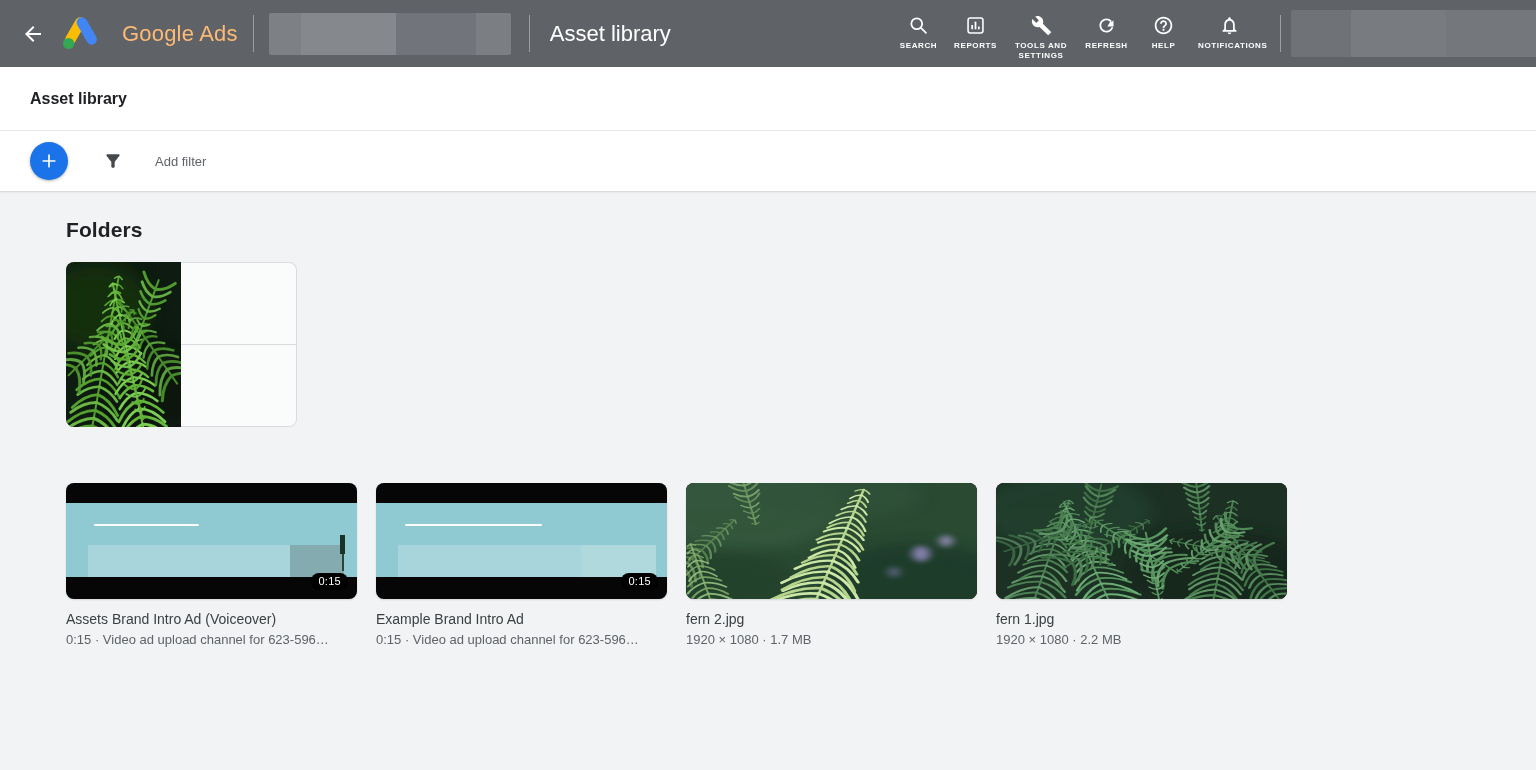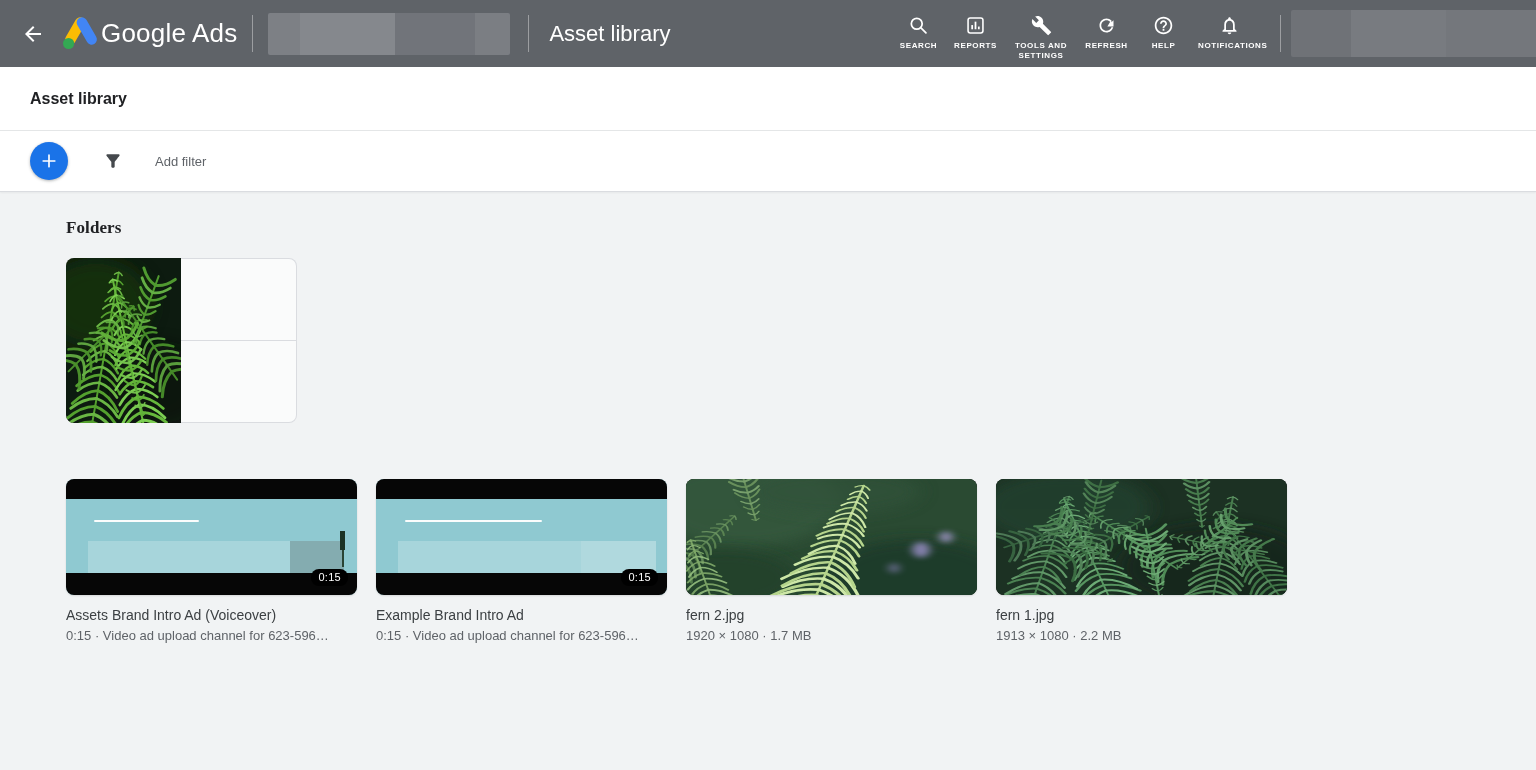--- a/index.html
+++ b/index.html
@@ -11,21 +11,21 @@
     -webkit-font-smoothing:antialiased;
   }
 
   
   .topbar {
     height:67px; background:#5f6368; display:flex; align-items:center;
     color:#fff; position:relative;
   }
   .back-btn { width:24px; height:24px; margin-left:21px; flex:0 0 auto; cursor:pointer; background:none; border:none; padding:0; }
   .logo { margin-left:16px; flex:0 0 auto; }
-  .product-name { font-size:26px; margin-left:0; letter-spacing:.2px; color:#ffffff; white-space:nowrap; }
+  .product-name { font-size:22px; margin-left:21px; letter-spacing:.2px; color:#fdba74; white-space:nowrap; }
   .vdiv { width:1px; height:37px; background:rgba(255,255,255,.38); flex:0 0 auto; }
   .vdiv.d1 { margin-left:15px; }
   .vdiv.d2 { margin-left:18px; }
   .vdiv.d3 { margin-left:14px; }
   .redacted { display:flex; border-radius:2px; overflow:hidden; flex:0 0 auto; }
   .redacted-left { margin-left:15px; height:42px; }
   .redacted-left .seg:nth-child(1){ width:32px; background:#7d8085; }
   .redacted-left .seg:nth-child(2){ width:95px; background:#85888d; }
   .redacted-left .seg:nth-child(3){ width:80px; background:#71747a; }
   .redacted-left .seg:nth-child(4){ width:35px; background:#7b7e83; }
@@ -53,21 +53,21 @@
   .add-btn {
     width:38px; height:38px; border-radius:50%; background:#1a73e8; margin-left:30px;
     display:flex; align-items:center; justify-content:center; border:none; padding:0;
     box-shadow:0 1px 3px rgba(60,64,67,.4); cursor:pointer; flex:0 0 auto;
   }
   .funnel-btn { margin-left:35px; background:none; border:none; padding:0; cursor:pointer; width:20px; height:20px; flex:0 0 auto; }
   .add-filter-label { margin-left:32px; font-size:13px; color:#5f6368; cursor:pointer; }
 
   
   .content { background:#f1f3f4; height:578px; padding:26px 0 0 66px; }
-  .section-heading { font-size:17px; font-weight:bold; color:#202124; margin:0; letter-spacing:.1px;font-family:Liberation Serif, serif; }
+  .section-heading { font-size:21px; font-weight:bold; color:#202124; margin:0; letter-spacing:.1px; }
 
   .folder-card { width:231px; height:165px; margin-top:20px; position:relative; cursor:pointer; border-radius:8px; }
   .folder-img { position:absolute; left:0; top:0; width:115px; height:165px; border-radius:8px 0 0 8px; overflow:hidden; }
   .folder-img svg { display:block; }
   .folder-cells {
     position:absolute; left:115px; top:0; width:116px; height:165px;
     border:1px solid #dadce0; border-left:none; border-radius:0 8px 8px 0;
     background:#fafbfb;
   }
   .folder-cells .hdiv { position:absolute; left:0; right:0; top:81px; height:1px; background:#dadce0; }
@@ -1017,18 +1017,18 @@
                   <path d="M0,-54.44444444444444 Q -3.0480354984258566,-53.791909957600346 -5.541882724410648,-50.094214532150474" stroke="#4d8553" stroke-width="1.8311111111111111" stroke-linecap="round" fill="none"></path>
                   <path d="M0,-62.22222222222222 Q 2.3585691641560347,-61.767506737650606 4.28830757119279,-59.19078565841147" stroke="#639b69" stroke-width="1.6355555555555554" stroke-linecap="round" fill="none"></path>
                   <path d="M0,-62.22222222222222 Q -2.3585691641560347,-61.767506737650606 -4.28830757119279,-59.19078565841147" stroke="#639b69" stroke-width="1.6355555555555554" stroke-linecap="round" fill="none"></path>
                   <path d="M0,-70 Q 1.308595855026157,-69.74649727661689 2.379265190956649,-68.30998184411261" stroke="#4d8553" stroke-width="1.44" stroke-linecap="round" fill="none"></path>
                   <path d="M0,-70 Q -1.308595855026157,-69.74649727661689 -2.379265190956649,-68.30998184411261" stroke="#4d8553" stroke-width="1.44" stroke-linecap="round" fill="none"></path>
                 </g>
               </svg>
             </div>
         </div>
         <div class="asset-title">fern 1.jpg</div>
-        <div class="asset-meta">1913 × 1080 · 2.2 MB</div>
+        <div class="asset-meta">1920 × 1080 · 2.2 MB</div>
       </div>
 
     </div>
   </section>
 </main>
 
 </body></html>

